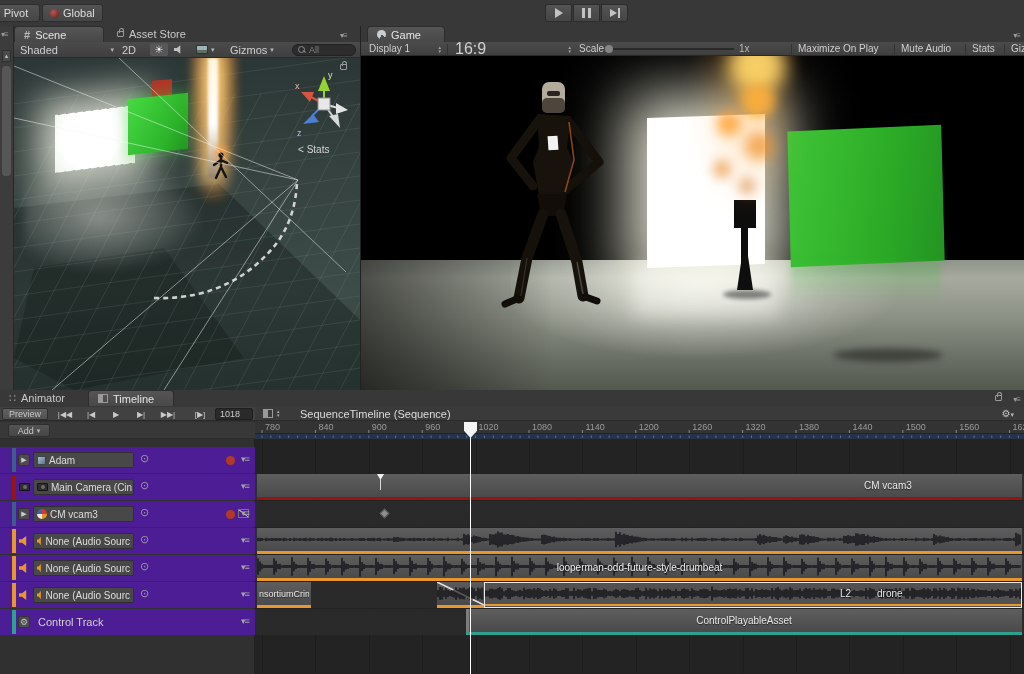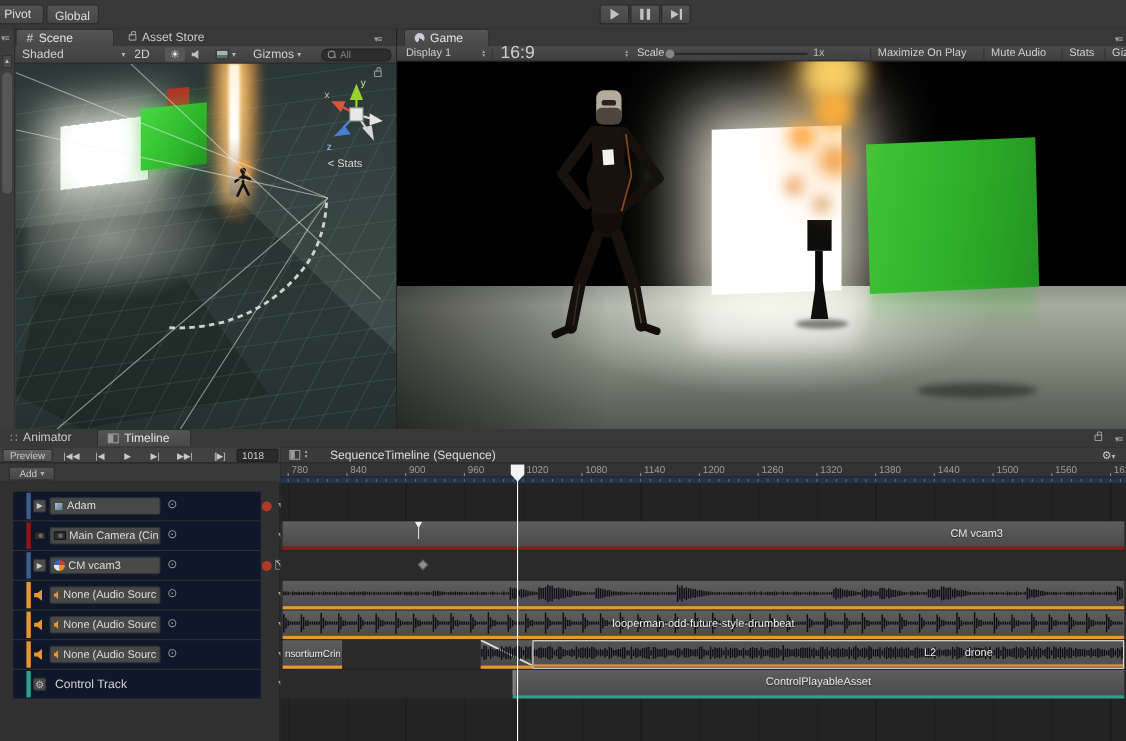--- a/index.html
+++ b/index.html
@@ -33,21 +33,21 @@
 
 #scene-vp{position:absolute;left:14px;top:32px;width:346px;height:332px;overflow:hidden;background:linear-gradient(180deg,#2b3736 0%,#35423f 35%,#3d4c48 70%,#33423f 100%);}
 .glow-quad{position:absolute;}
 
 #game-vp{position:absolute;left:0;top:30px;width:664px;height:334px;overflow:hidden;background:#000;}
 
 #tl{position:absolute;left:0;top:390px;width:1024px;height:284px;background:#383838;}
 #tl-body{position:absolute;left:0;top:17px;width:1024px;height:267px;}
 #tl-left{position:absolute;left:0;top:0;width:255px;height:267px;background:#303030;border-right:1px solid #212121;}
 #tl-right{position:absolute;left:255px;top:0;width:769px;height:267px;background:#232323;}
-.hrow{position:absolute;left:12px;width:225px;height:26px;background:#0f172a;}
+.hrow{position:absolute;left:0;width:255px;height:26px;background:#4c1d95;}
 .cbar{position:absolute;left:12px;top:1px;bottom:1px;width:4px;}
 .exbtn{position:absolute;left:18px;top:7px;width:12px;height:12px;background:#4c4c4c;border:1px solid #333;border-radius:2px;display:flex;align-items:center;justify-content:center;font-size:7px;color:#ccc;}
 .tricon{position:absolute;left:18px;top:7px;width:12px;height:12px;display:flex;align-items:center;justify-content:center;}
 .objfield{position:absolute;left:33px;top:5px;width:101px;height:16px;background:#484848;border:1px solid #303030;border-radius:2px;display:flex;align-items:center;gap:3px;padding:0 3px;font-size:10px;color:#ddd;overflow:hidden;white-space:nowrap;}
 .tgt{position:absolute;left:140px;top:5px;font-size:11px;color:#9c9c9c;}
 .recdot{position:absolute;left:226px;top:9px;width:9px;height:9px;border-radius:50%;background:#b13a27;}
 .trkmenu{position:absolute;left:241px;top:7px;font-size:9px;color:#a5a5a5;letter-spacing:-1px;}
 .tl-row{position:absolute;left:0;width:769px;height:26px;background:#2e2e2e;}
 .clip{position:absolute;top:0;height:26px;background:linear-gradient(180deg,#5e5e5e,#4a4a4a);}
 .cliplabel{position:absolute;top:6px;font-size:10px;color:#e9e9e9;text-shadow:0 1px 1px rgba(0,0,0,.55);white-space:nowrap;}
@@ -65,21 +65,21 @@
 .wavesvg{position:absolute;left:0;top:0;}
 .divider{position:absolute;top:2px;width:1px;height:11px;background:#333;}
 </style>
 </head>
 <body>
 
 <div id="topbar">
   <div class="tbtn" style="left:-8px;width:48px;">
       <span>Pivot</span>
     </div>
-  <div class="tbtn" style="left:42px;flex-direction:column;">
+  <div class="tbtn" style="left:42px;">
     <span style="width:9px;height:9px;border-radius:50%;background:radial-gradient(circle at 35% 35%,#b55,#5c1f1a);display:inline-block;"></span>
     <span>Global</span>
   </div>
   <div class="playbtn" style="left:545px;border-radius:3px 0 0 3px;">
       <span class="ic-play"></span>
     </div>
   <div class="playbtn" style="left:573px;">
       <span class="ic-pause">
         <i></i>
         <i></i>

